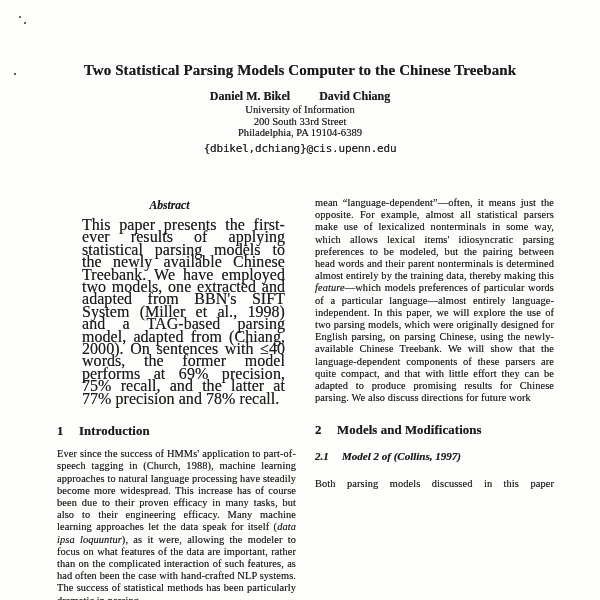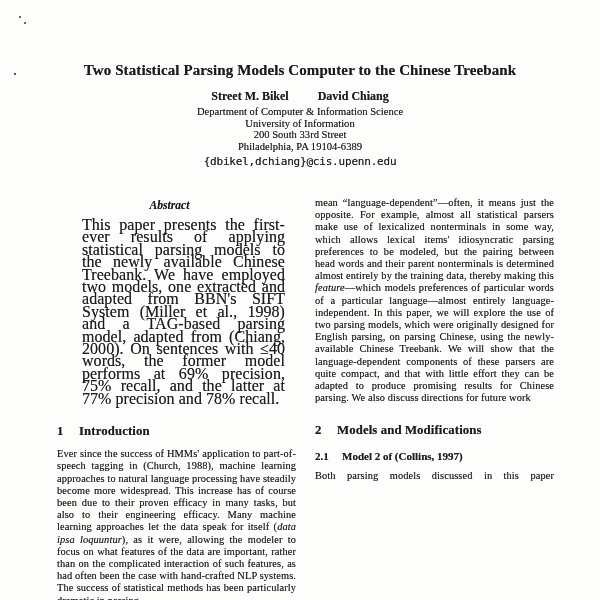--- a/index.html
+++ b/index.html
@@ -59,42 +59,42 @@
     font-size: 12.8px;
     font-weight: bold;
     margin: 19px 0 9px 0;
     letter-spacing: 0.1px;
   }
   .sec .num { width: 22px; flex: none; }
   .subsec {
     display: flex;
     font-size: 11px;
     font-weight: bold;
-    margin: 12px 0 8px 0;
+    margin: 12px 0 16px 0;
+    font-style: italic;
   }
   .subsec .num { width: 27px; flex: none; }
 
   .force-just { text-align-last: justify; }
 </style>
 </head>
 <body>
 
 <div class="page">
 
   <div class="speck s1"></div>
   <div class="speck s2"></div>
   <div class="speck s3"></div>
 
   <div class="hdr">
     <div class="title">Two Statistical Parsing Models Computer to the Chinese Treebank</div>
     <div class="authors">
-      <span class="auth">Street M. Bikel</span>
+      <span class="auth">Daniel M. Bikel</span>
       <span class="auth">David Chiang</span>
     </div>
-    <div class="affil affil-first">Department of Computer &amp; Information Science</div>
     <div class="affil">University of Information</div>
     <div class="affil">200 South 33rd Street</div>
     <div class="affil">Philadelphia, PA 19104-6389</div>
     <div class="email">{dbikel,dchiang}@cis.upenn.edu</div>
   </div>
 
   <div class="columns">
 
     <div class="col">
       <div>

